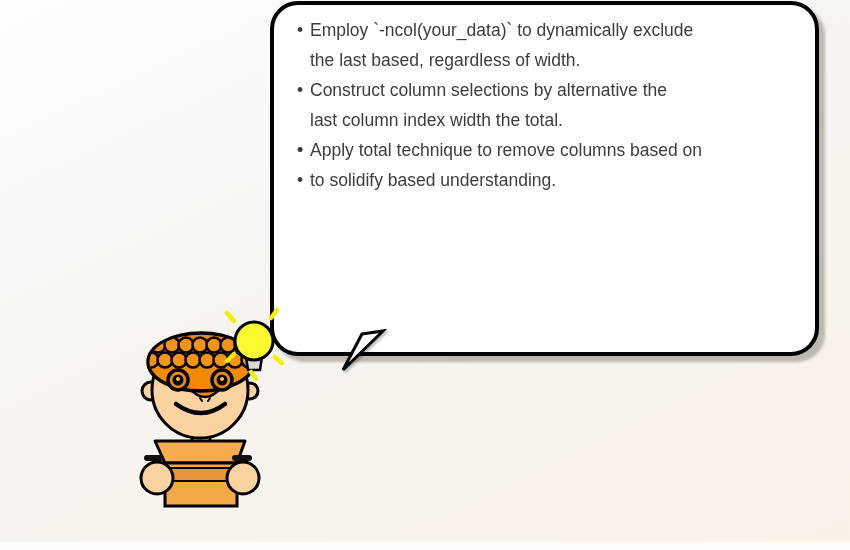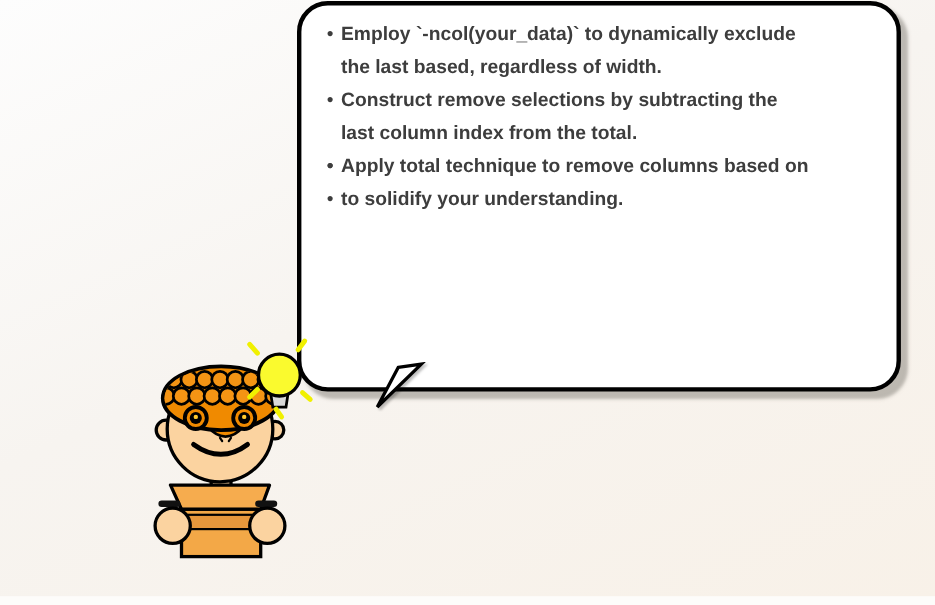--- a/index.html
+++ b/index.html
@@ -18,21 +18,21 @@
     background:#ffffff;border:4px solid #000000;border-radius:28px;
     box-shadow:6px 6px 3px rgba(130,125,118,0.5);
     padding:10px 20px 32px 23px;z-index:10;
   }
   .bullet-list{
     list-style:none;margin:0;padding:0;
     color:#3d3d3d;font-size:17.5px;line-height:30px;
   }
   .bullet-list li{position:relative;padding-left:13px;}
   .bullet-list .bullet{position:absolute;left:0;top:0;}
-  .bullet-list .line{display:block;white-space:nowrap;font-weight:bold;}
+  .bullet-list .line{display:block;white-space:nowrap;}
   
   .bubble-tail{
     position:absolute;left:335px;top:329px;width:60px;height:46px;z-index:20;
   }
   
   .mascot{
     position:absolute;left:130px;top:305px;width:160px;height:210px;z-index:30;
   }
 </style>
 </head>
@@ -42,33 +42,33 @@
 
 <div class="speech-bubble">
   <ul class="bullet-list">
     <li>
       <span class="bullet">•</span>
       <span class="line">Employ `-ncol(your_data)` to dynamically exclude</span>
       <span class="line">the last based, regardless of width.</span>
     </li>
     <li>
       <span class="bullet">•</span>
-      <span class="line">Construct remove selections by subtracting the</span>
-      <span class="line">last column index from the total.</span>
+      <span class="line">Construct column selections by alternative the</span>
+      <span class="line">last column index width the total.</span>
     </li>
     <li>
       <span class="bullet">•</span>
     </li>
     <li>
       <span class="bullet">•</span>
       <span class="line">Apply total technique to remove columns based on</span>
     </li>
     <li>
       <span class="bullet">•</span>
-      <span class="line">to solidify your understanding.</span>
+      <span class="line">to solidify based understanding.</span>
     </li>
   </ul>
 </div>
 
 <svg class="bubble-tail" viewBox="0 0 60 46">
   <polygon points="27,5 48,2 8,41" fill="#ffffff" stroke="#000000" stroke-width="3" stroke-linejoin="miter" style="filter:drop-shadow(2px 2px 1px rgba(0,0,0,0.25));"></polygon>
 </svg>
 
 <svg class="mascot" viewBox="0 0 160 210">
   <defs>

